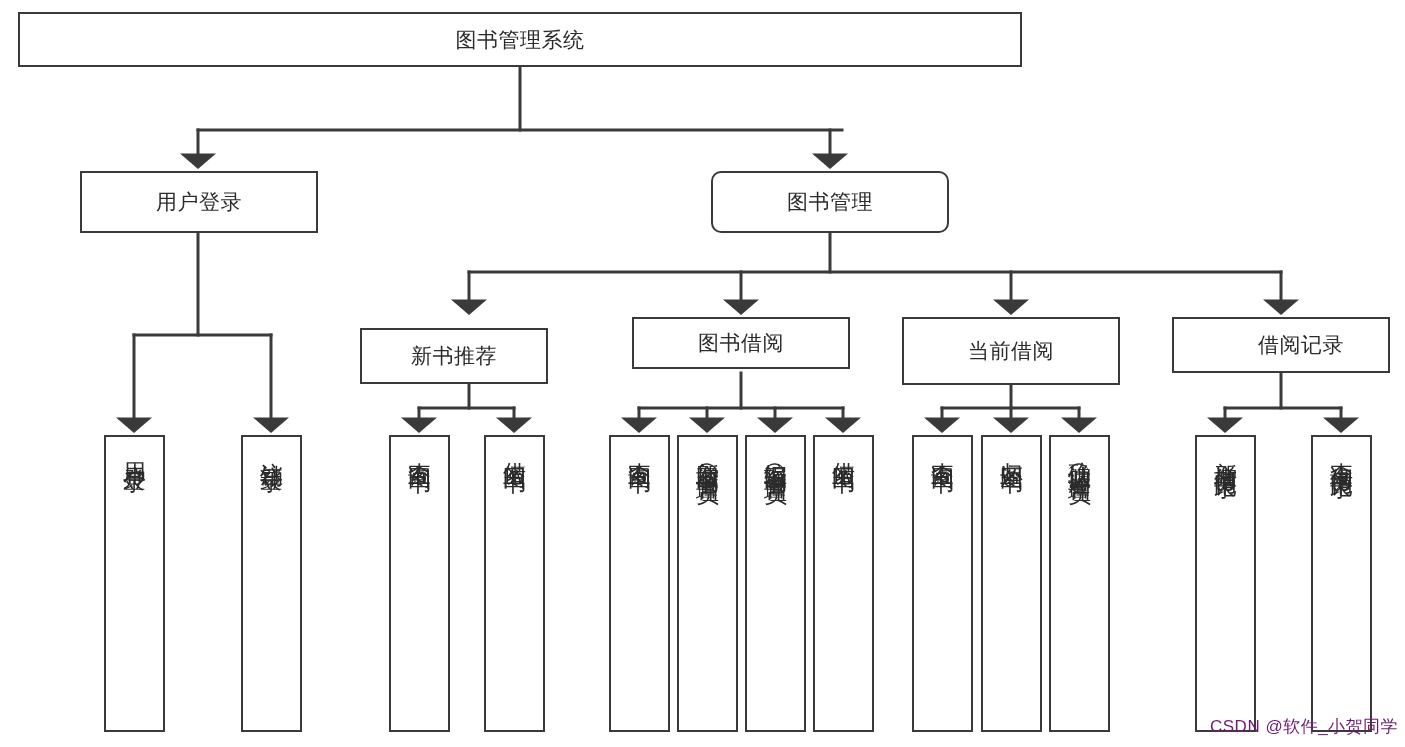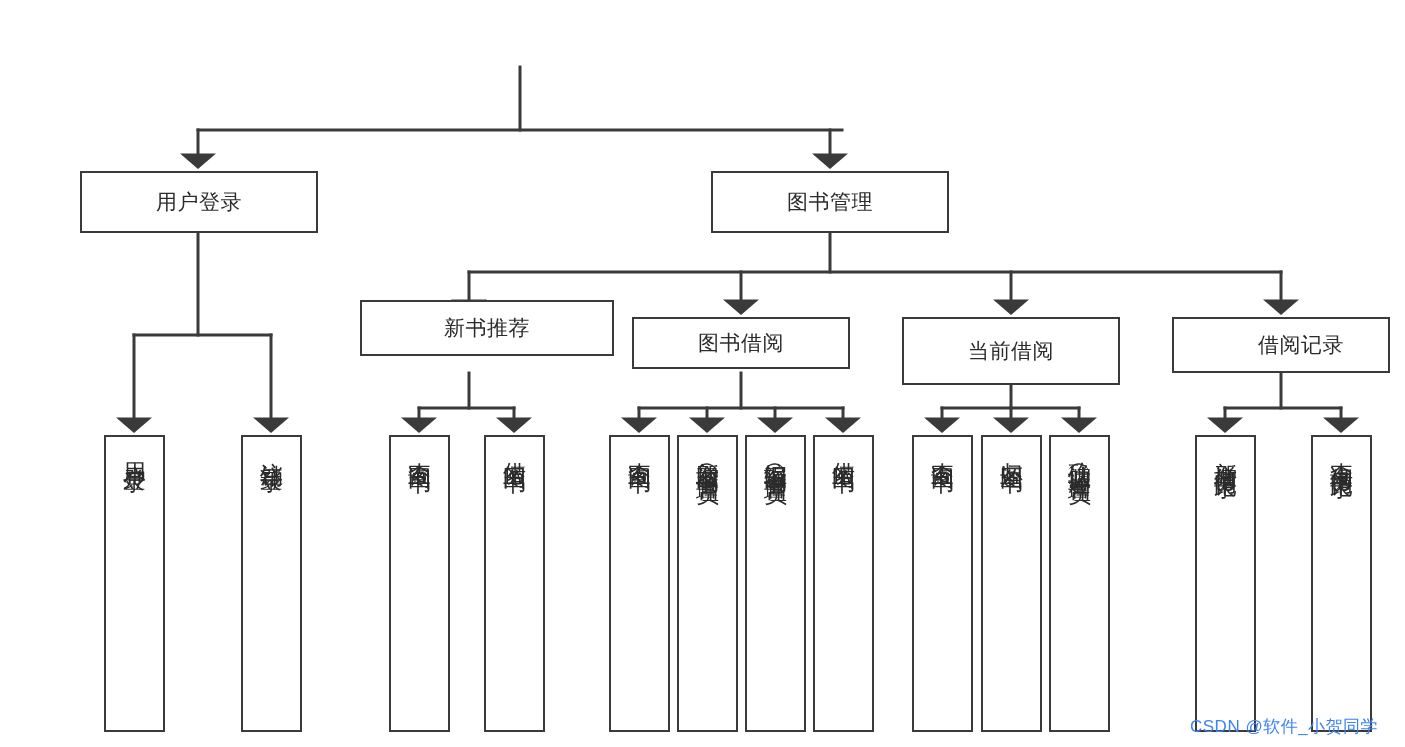--- a/index.html
+++ b/index.html
@@ -51,24 +51,25 @@
   }
   .node.vertical .label {
     writing-mode: vertical-rl;
     text-orientation: upright;
     font-size: 23px;
     letter-spacing: 3px;
     line-height: 1;
   }
   .watermark {
     position: absolute;
-    color: #3b82f6;
+    color: #701a75;
     font-size: 17px;
     white-space: nowrap;
     letter-spacing: 0.5px;
+    margin-left: 20px;
   }
 </style>
 </head>
 <body>
 
 <div id="canvas">
 
   <svg id="wires" viewBox="0 0 1405 747" xmlns="http://www.w3.org/2000/svg">
     <defs>
       <marker id="arrow" markerWidth="10" markerHeight="12" refX="2.2" refY="6" orient="auto" markerUnits="strokeWidth">
@@ -112,29 +113,32 @@
       <path d="M1011,408 L1011,424" marker-end="url(#arrow)"></path>
       <path d="M1079,408 L1079,424" marker-end="url(#arrow)"></path>
 
       <path d="M1281,373 L1281,408"></path>
       <path d="M1225,408 L1341,408"></path>
       <path d="M1225,408 L1225,424" marker-end="url(#arrow)"></path>
       <path d="M1341,408 L1341,424" marker-end="url(#arrow)"></path>
     </g>
   </svg>
 
+  <div class="node horizontal" style="left:18px; top:12px; width:1004px; height:55px;">
+    <span class="label">图书管理系统</span>
+  </div>
 
   <div class="node horizontal" style="left:80px; top:171px; width:238px; height:62px;">
     <span class="label">用户登录</span>
   </div>
-  <div class="node horizontal" style="left:711px; top:171px; width:238px; height:62px;">
+  <div class="node horizontal" style="left:711px; top:171px; width:238px; height:62px;border-radius:10px;">
     <span class="label">图书管理</span>
   </div>
 
-  <div class="node horizontal" style="left:360px; top:300px; width:254px; height:56px;align-items:center;">
+  <div class="node horizontal" style="left:360px; top:328px; width:188px; height:56px;align-items:center;">
     <span class="label">新书推荐</span>
   </div>
   <div class="node horizontal" style="left:632px; top:317px; width:218px; height:52px;align-items:center;">
     <span class="label">图书借阅</span>
   </div>
   <div class="node horizontal" style="left:902px; top:317px; width:218px; height:68px;">
     <span class="label">当前借阅</span>
   </div>
   <div class="node horizontal" style="left:1172px; top:317px; width:218px; height:56px;padding-left:40px;">
     <span class="label">借阅记录</span>

